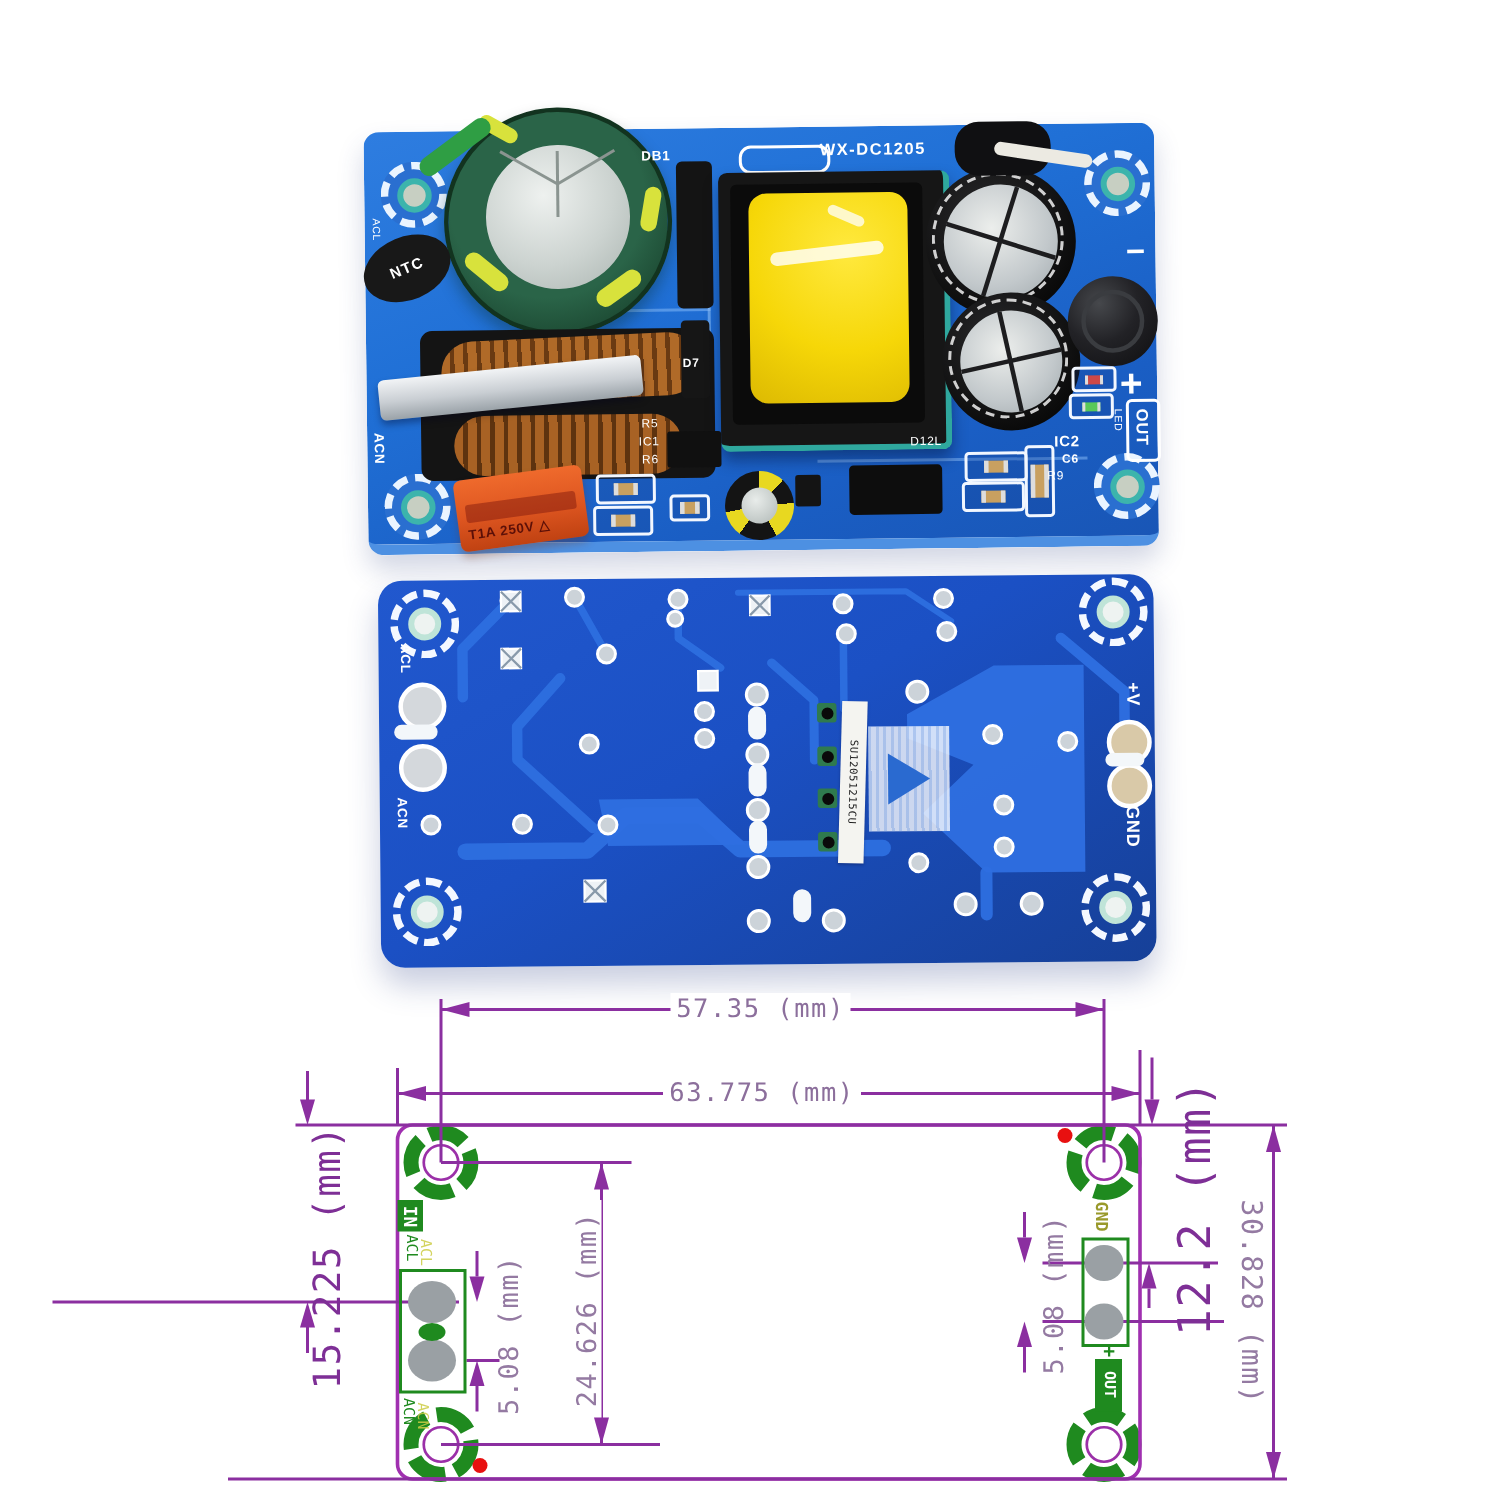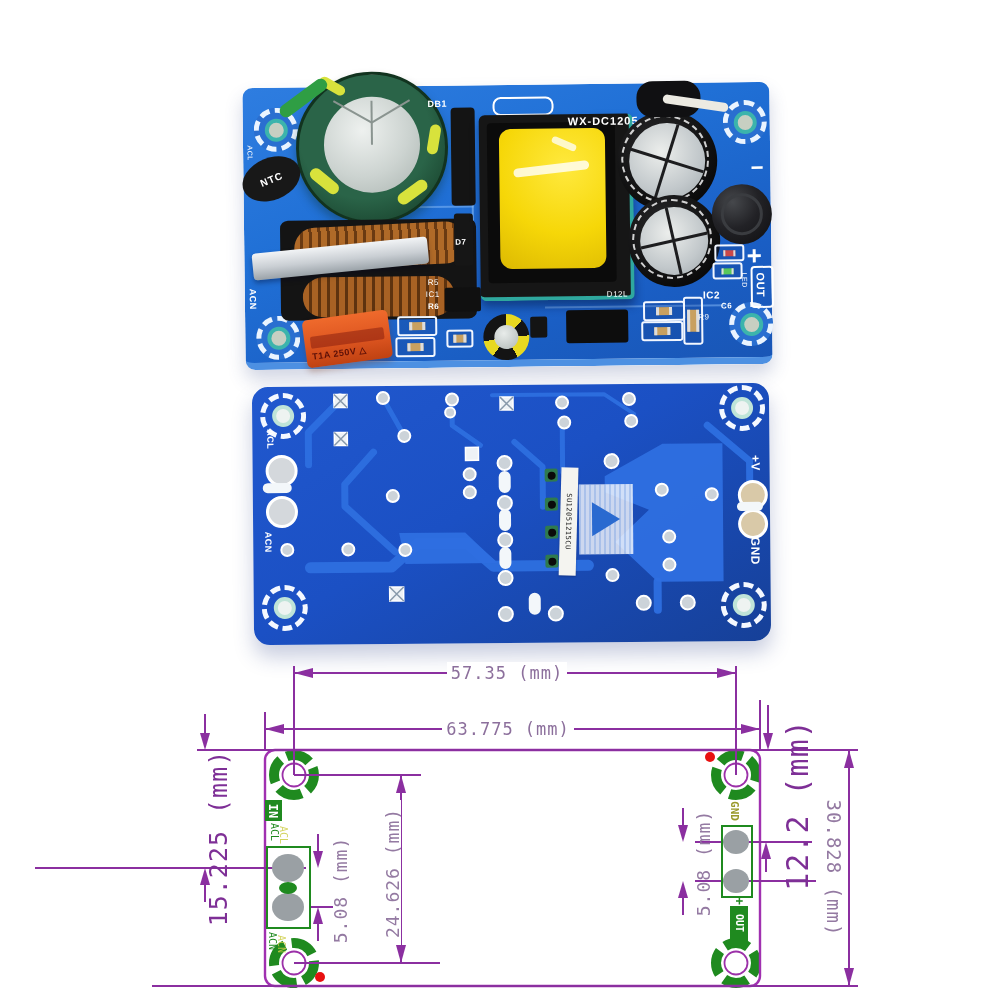--- a/index.html
+++ b/index.html
@@ -99,21 +99,21 @@
 
     <div class="ab" style="left:236px;top:30px;width:150px;height:182px;background:#161616;border-radius:6px;
                 border-right:4px solid #2fa89e;border-bottom:4px solid #2fa89e;box-shadow:0 6px 10px rgba(0,10,40,.4);">
       <div class="ab" style="left:8px;top:8px;width:128px;height:160px;background:#0b0b0b;border-radius:4px;"></div>
       <div class="ab" style="left:20px;top:14px;width:106px;height:140px;border-radius:12px;
                   background:radial-gradient(circle at 62% 28%,#ffe93e 0%,#f6d708 55%,#dcb902 100%);">
         <div class="ab" style="left:14px;top:36px;width:76px;height:9px;background:rgba(255,255,255,.8);border-radius:5px;transform:rotate(-6deg);"></div>
         <div class="ab" style="left:52px;top:12px;width:26px;height:7px;background:rgba(255,255,255,.75);border-radius:4px;transform:rotate(24deg);"></div>
       </div>
     </div>
-    <span class="lbl" style="left:304px;top:31px;font-size:11px;letter-spacing:1px;margin-left:21px;">WX-DC1205</span>
+    <span class="lbl" style="left:304px;top:10px;font-size:11px;letter-spacing:1px;">WX-DC1205</span>
 
     <div class="ab" style="left:374px;top:28px;width:100px;height:100px;border-radius:50%;background:radial-gradient(circle at 40% 35%,#2a2a2c,#0a0a0a 75%);">
       <div class="ab" style="left:4px;top:4px;width:84px;height:84px;border-radius:50%;border:2px dashed rgba(255,255,255,.8);"></div>
       <div class="ab" style="left:12px;top:12px;width:76px;height:76px;border-radius:50%;background:radial-gradient(circle at 42% 38%,#eceeec,#c2c8cb 60%,#9fa7ab 100%);">
         <div class="ab" style="left:0px;top:36px;width:76px;height:3px;background:#1d1d1f;transform:rotate(18deg);"></div>
         <div class="ab" style="left:36px;top:0px;width:3px;height:76px;background:#1d1d1f;transform:rotate(18deg);"></div>
       </div>
     </div>
     <div class="ab" style="left:384px;top:112px;width:92px;height:92px;border-radius:50%;background:radial-gradient(circle at 40% 35%,#2a2a2c,#0a0a0a 75%);">
       <div class="ab" style="left:4px;top:4px;width:76px;height:76px;border-radius:50%;border:2px dashed rgba(255,255,255,.8);"></div>
@@ -139,40 +139,40 @@
         <i style="background:#cc4848;border-left-width:2px;border-right-width:2px;width:8px;height:6px;"></i>
       </div>
     <div class="smdbox" style="left:468px;top:180px;width:26px;height:13px;">
         <i style="background:#59c859;border-left-width:2px;border-right-width:2px;width:8px;height:6px;"></i>
       </div>
 
     <span class="lbl" style="left:458px;top:207px;font-size:10px;">IC2</span>
     <div class="smdbox" style="left:438px;top:214px;width:16px;height:44px;">
         <i style="width:6px;height:22px;"></i>
       </div>
-    <span class="lbl" style="left:476px;top:219px;font-size:8px;font-weight:bold;">C6</span>
+    <span class="lbl" style="left:463px;top:219px;font-size:8px;font-weight:bold;">C6</span>
     <span class="lbl" style="left:453px;top:230px;font-size:8px;font-weight:normal;">R9</span>
     <div class="smdbox" style="left:398px;top:218px;width:38px;height:16px;">
         <i></i>
       </div>
     <div class="smdbox" style="left:396px;top:238px;width:38px;height:16px;">
         <i></i>
       </div>
     <span class="lbl" style="left:362px;top:206px;font-size:8px;font-weight:normal;">D12L</span>
 
     <div class="ab" style="left:321px;top:226px;width:62px;height:33px;background:#0d0d0d;border-radius:3px;"></div>
     <div class="ab" style="left:238px;top:229px;width:46px;height:46px;border-radius:50%;
                 background:conic-gradient(#e8d820 0 12%,#141414 12% 24%,#e8d820 24% 42%,#141414 42% 60%,#e8d820 60% 72%,#141414 72% 100%);">
       <div class="ab" style="left:11px;top:11px;width:24px;height:24px;border-radius:50%;background:radial-gradient(circle at 40% 35%,#e8ecea,#b0b8b6);"></div>
     </div>
     <div class="ab" style="left:285px;top:232px;width:17px;height:21px;background:#141414;border-radius:2px;"></div>
 
     <span class="lbl" style="left:183px;top:192px;font-size:8px;font-weight:normal;">R5</span>
     <span class="lbl" style="left:181px;top:204px;font-size:8px;font-weight:normal;">IC1</span>
-    <span class="lbl" style="left:183px;top:216px;font-size:8px;font-weight:bold;">R6</span>
+    <span class="lbl" style="left:183px;top:216px;font-size:8px;font-weight:normal;">R6</span>
     <div class="ab" style="left:200px;top:202px;width:36px;height:24px;background:#101010;border-radius:2px;"></div>
     <div class="smdbox" style="left:152px;top:230px;width:36px;height:16px;">
         <i></i>
       </div>
     <div class="smdbox" style="left:150px;top:251px;width:36px;height:16px;">
         <i></i>
       </div>
     <div class="smdbox" style="left:201px;top:244px;width:23px;height:14px;">
         <i style="width:7px;"></i>
       </div>

